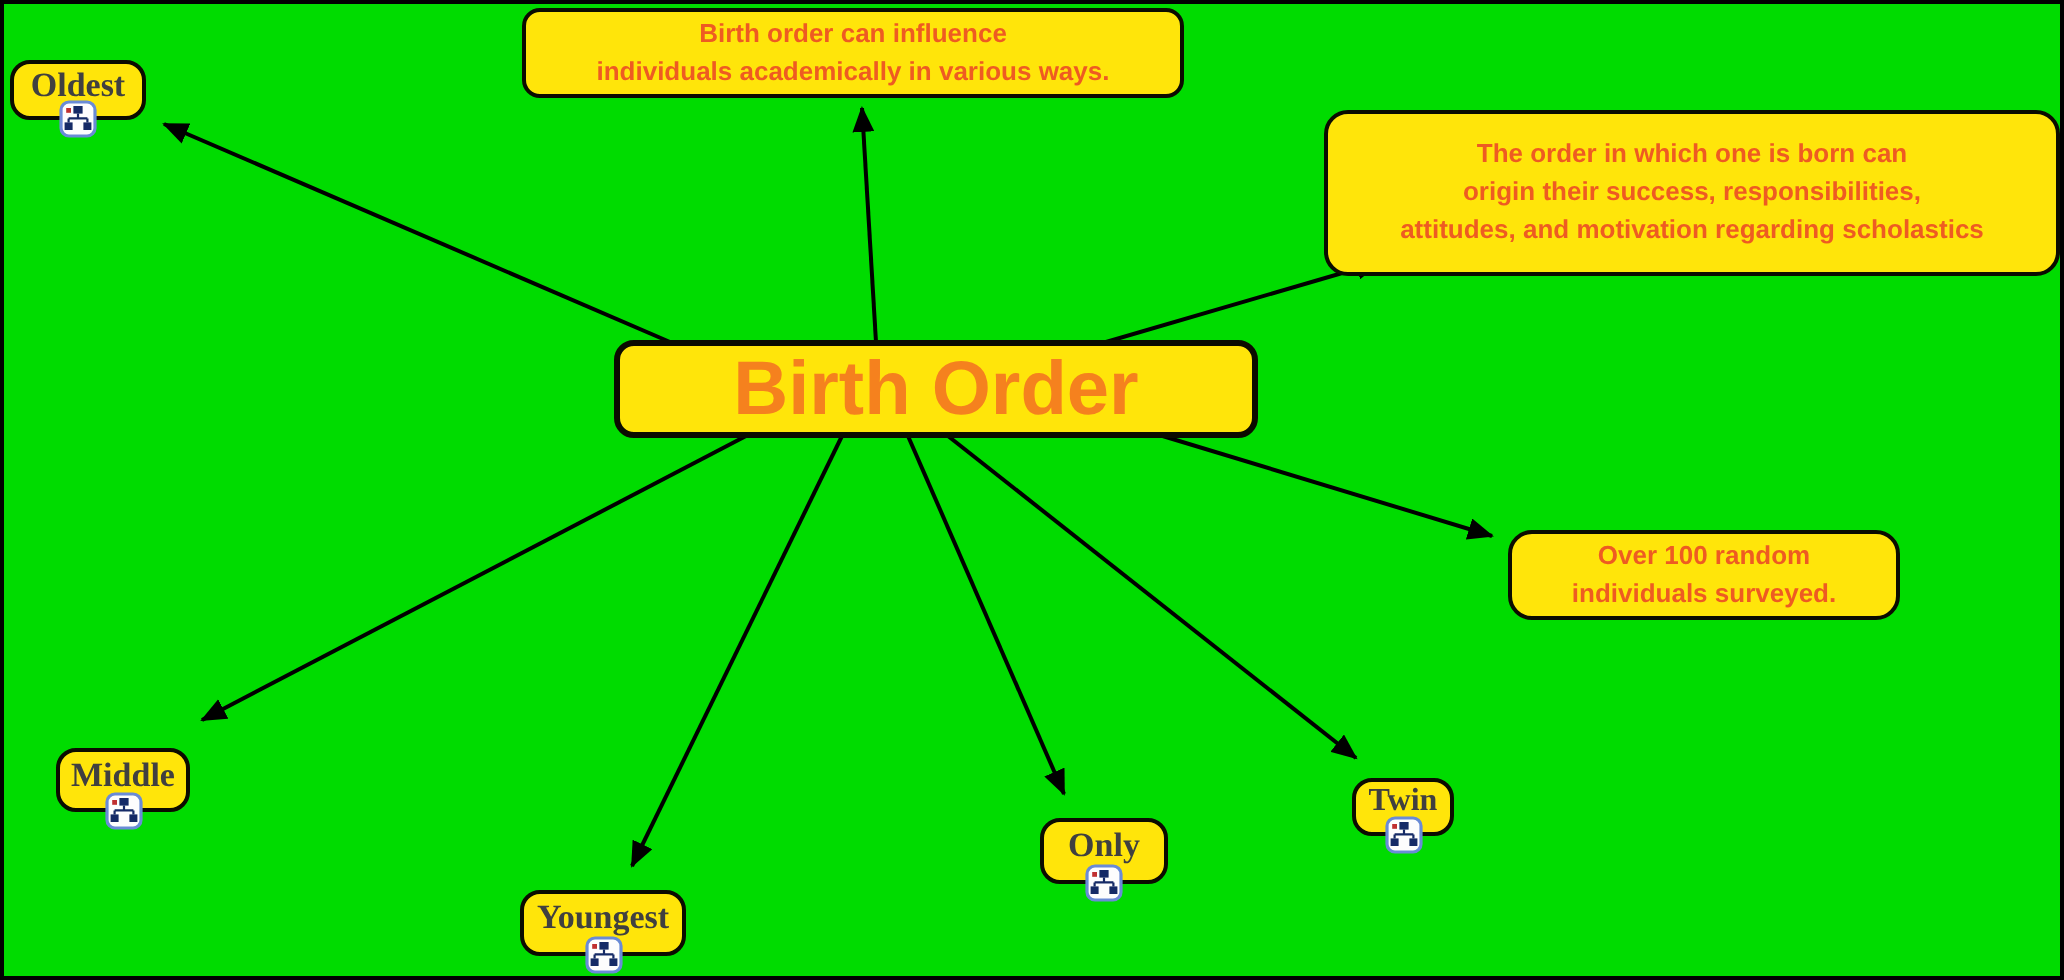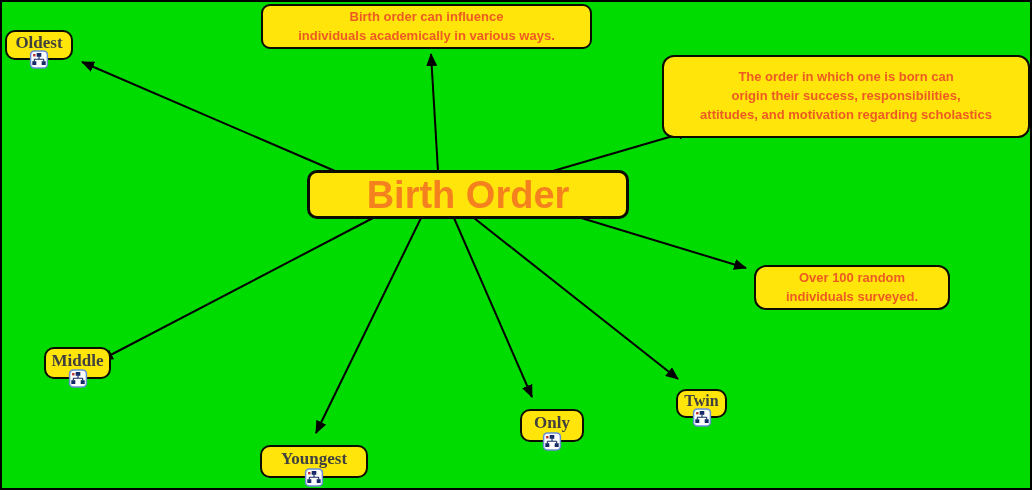--- a/index.html
+++ b/index.html
@@ -77,33 +77,33 @@
   <svg class="subicon" viewBox="0 0 19 19">
     <rect x="1" y="1" width="17" height="17" rx="4" fill="#FDFDFD" stroke="#6A8BD6" stroke-width="1.6"></rect>
     <rect x="7.2" y="3" width="4.6" height="3.8" fill="#152A66"></rect>
     <rect x="3.6" y="4" width="2.4" height="2.4" fill="#C03030"></rect>
     <path d="M9.5 6.8 V9.2 M4.8 9.2 H14.2 M4.8 9.2 V11.2 M14.2 9.2 V11.2" stroke="#152A66" stroke-width="1.1" fill="none"></path>
     <rect x="2.8" y="11.2" width="4" height="3.8" fill="#152A66"></rect>
     <rect x="12.2" y="11.2" width="4" height="3.8" fill="#152A66"></rect>
   </svg>
 </div>
 
-<div class="box leaf" style="left:26px;top:345px;width:67px;height:32px;margin-left:16px;">
+<div class="box leaf" style="left:26px;top:372px;width:67px;height:32px;">
   <span class="lbl">Middle</span>
   <svg class="subicon" viewBox="0 0 19 19">
     <rect x="1" y="1" width="17" height="17" rx="4" fill="#FDFDFD" stroke="#6A8BD6" stroke-width="1.6"></rect>
     <rect x="7.2" y="3" width="4.6" height="3.8" fill="#152A66"></rect>
     <rect x="3.6" y="4" width="2.4" height="2.4" fill="#C03030"></rect>
     <path d="M9.5 6.8 V9.2 M4.8 9.2 H14.2 M4.8 9.2 V11.2 M14.2 9.2 V11.2" stroke="#152A66" stroke-width="1.1" fill="none"></path>
     <rect x="2.8" y="11.2" width="4" height="3.8" fill="#152A66"></rect>
     <rect x="12.2" y="11.2" width="4" height="3.8" fill="#152A66"></rect>
   </svg>
 </div>
 
-<div class="box leaf" style="left:258px;top:443px;width:108px;height:33px;">
+<div class="box leaf" style="left:258px;top:443px;width:83px;height:33px;">
   <span class="lbl">Youngest</span>
   <svg class="subicon" viewBox="0 0 19 19">
     <rect x="1" y="1" width="17" height="17" rx="4" fill="#FDFDFD" stroke="#6A8BD6" stroke-width="1.6"></rect>
     <rect x="7.2" y="3" width="4.6" height="3.8" fill="#152A66"></rect>
     <rect x="3.6" y="4" width="2.4" height="2.4" fill="#C03030"></rect>
     <path d="M9.5 6.8 V9.2 M4.8 9.2 H14.2 M4.8 9.2 V11.2 M14.2 9.2 V11.2" stroke="#152A66" stroke-width="1.1" fill="none"></path>
     <rect x="2.8" y="11.2" width="4" height="3.8" fill="#152A66"></rect>
     <rect x="12.2" y="11.2" width="4" height="3.8" fill="#152A66"></rect>
   </svg>
 </div>

